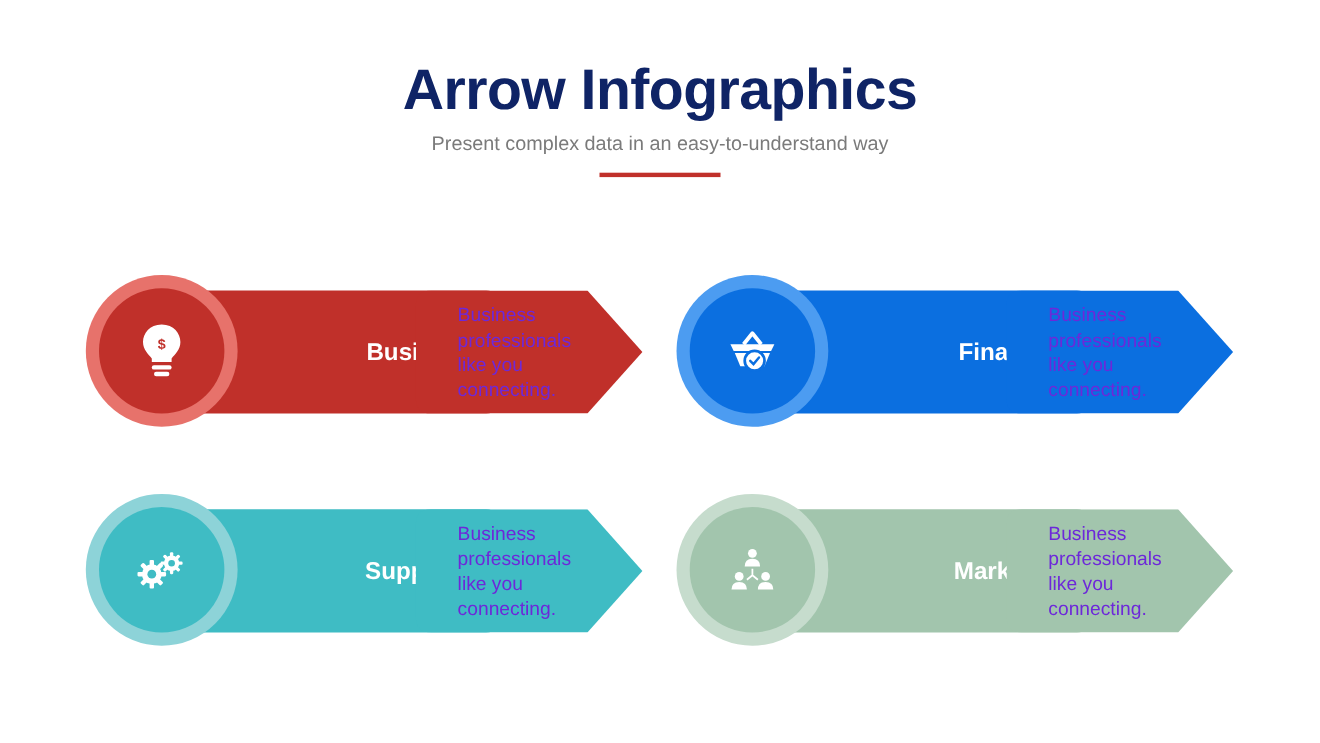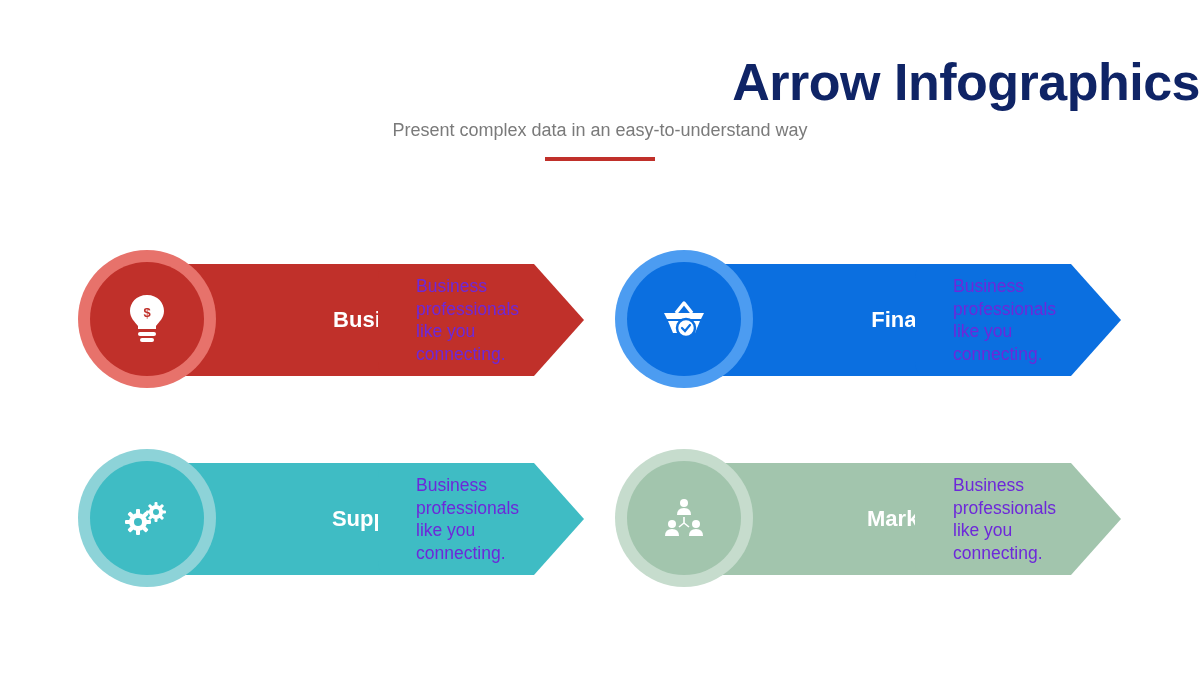--- a/index.html
+++ b/index.html
@@ -4,21 +4,21 @@
 <style>
   * { margin: 0; padding: 0; box-sizing: border-box; }
   body {
     width: 1200px; height: 675px; overflow: hidden;
     background: #ffffff;
     font-family: "Liberation Sans", "DejaVu Sans", sans-serif;
     position: relative;
   }
   .title {
     position: absolute; left: 0; top: 52px; width: 1200px;
-    text-align: right; font-size: 52px; font-weight: bold;
+    text-align: center; font-size: 52px; font-weight: bold;
     color: #0f2466; letter-spacing: -0.5px;
   }
   .subtitle {
     position: absolute; left: 0; top: 120px; width: 1200px;
     text-align: center; font-size: 18px; color: #7a7a7a;
   }
   .underline {
     position: absolute; left: 545px; top: 157px; width: 110px; height: 4px;
     background: #c0302a;
   }

